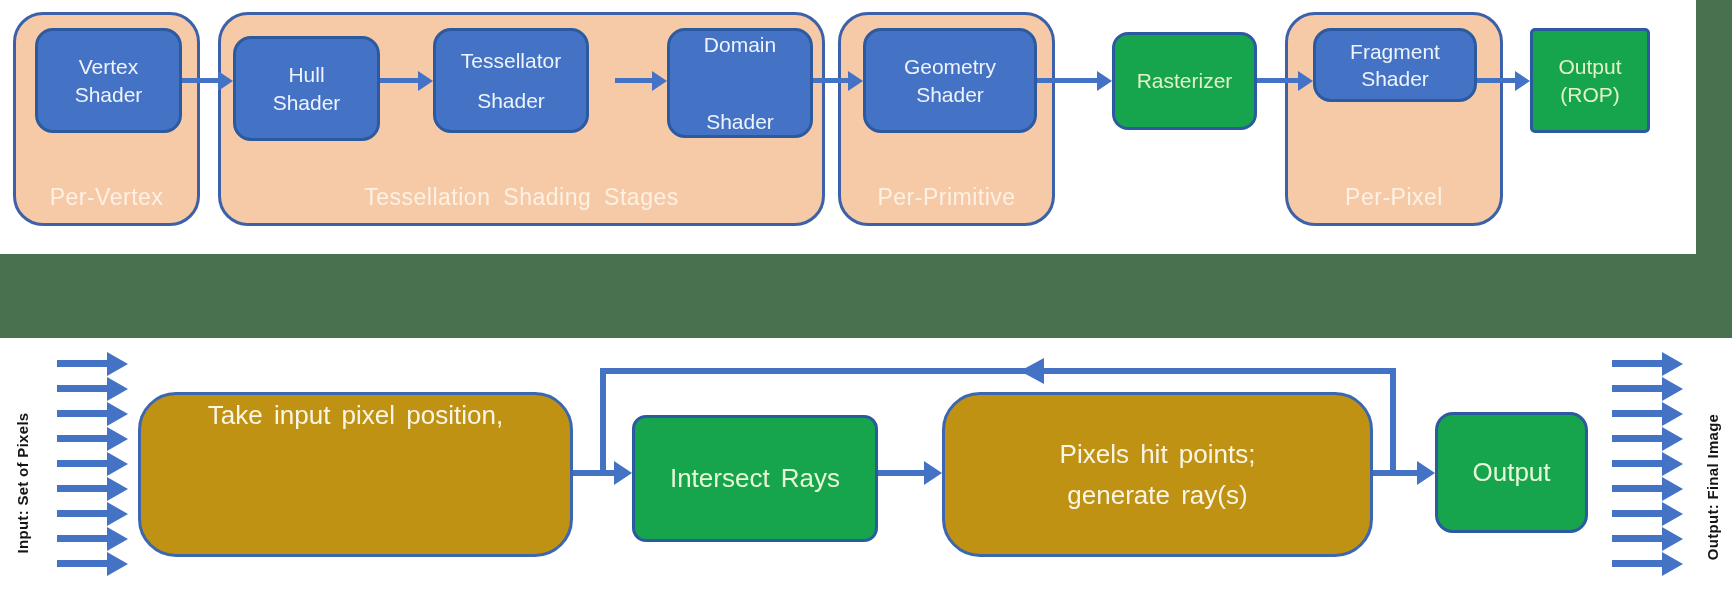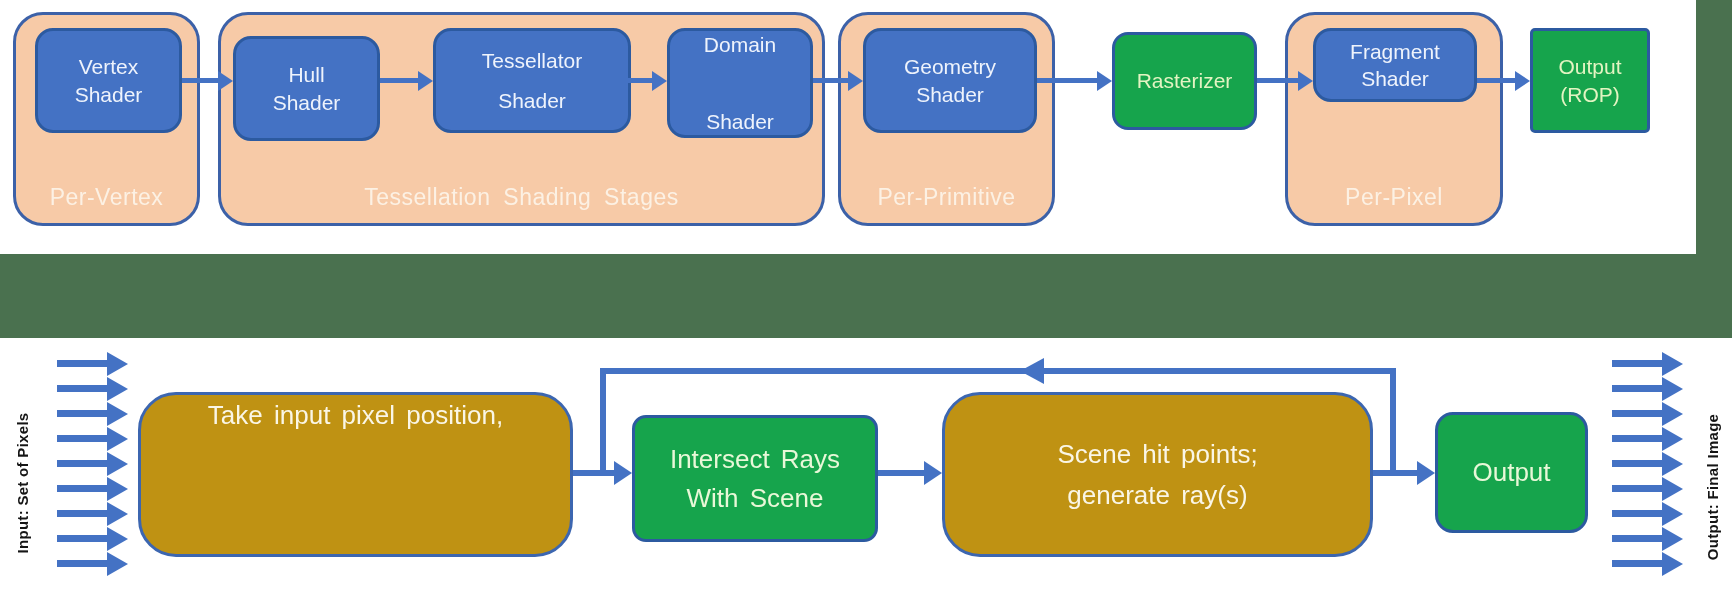--- a/index.html
+++ b/index.html
@@ -89,21 +89,21 @@
   </div>
 
   <div class="node bluebox" style="left:35px;top:28px;width:147px;height:105px;">
     <span class="ln">Vertex</span>
     <span class="ln">Shader</span>
   </div>
   <div class="node bluebox" style="left:233px;top:36px;width:147px;height:105px;">
     <span class="ln">Hull</span>
     <span class="ln">Shader</span>
   </div>
-  <div class="node bluebox" style="left:433px;top:28px;width:198px;height:105px;gap:12px;">
+  <div class="node bluebox" style="left:433px;top:28px;width:156px;height:105px;gap:12px;">
     <span class="ln">Tessellator</span>
     <span class="ln">Shader</span>
   </div>
   <div class="node bluebox" style="left:667px;top:28px;width:146px;height:110px;justify-content:space-between;">
     <span class="ln">Domain</span>
     <span class="ln">Shader</span>
   </div>
   <div class="node bluebox" style="left:863px;top:28px;width:174px;height:105px;">
     <span class="ln">Geometry</span>
     <span class="ln">Shader</span>
@@ -142,24 +142,23 @@
       <div class="stack-arrow" style="top: 150px;"></div>
       <div class="stack-arrow" style="top: 175px;"></div>
       <div class="stack-arrow" style="top: 200px;"></div>
     </div>
 
   <div class="node goldbox" style="left:138px;top:392px;width:435px;height:165px;justify-content:space-between;">
     <span class="ln">Take input pixel position,</span>
   </div>
   <div class="node greenbox-b" style="left:632px;top:415px;width:246px;height:127px;border-radius:14px;">
     <span class="ln">Intersect Rays</span>
-    <span class="ln">With Scene</span>
   </div>
   <div class="node goldbox" style="left:942px;top:392px;width:431px;height:165px;">
-    <span class="ln">Scene hit points;</span>
+    <span class="ln">Pixels hit points;</span>
     <span class="ln">generate ray(s)</span>
   </div>
   <div class="node greenbox-b" style="left:1435px;top:412px;width:153px;height:121px;">
     <span class="ln">Output</span>
   </div>
 
   <div class="ar2" style="left:573px;top:470px;width:41px;"></div>
   <div class="ar2" style="left:878px;top:470px;width:46px;"></div>
   <div class="ar2" style="left:1373px;top:470px;width:44px;"></div>
 

